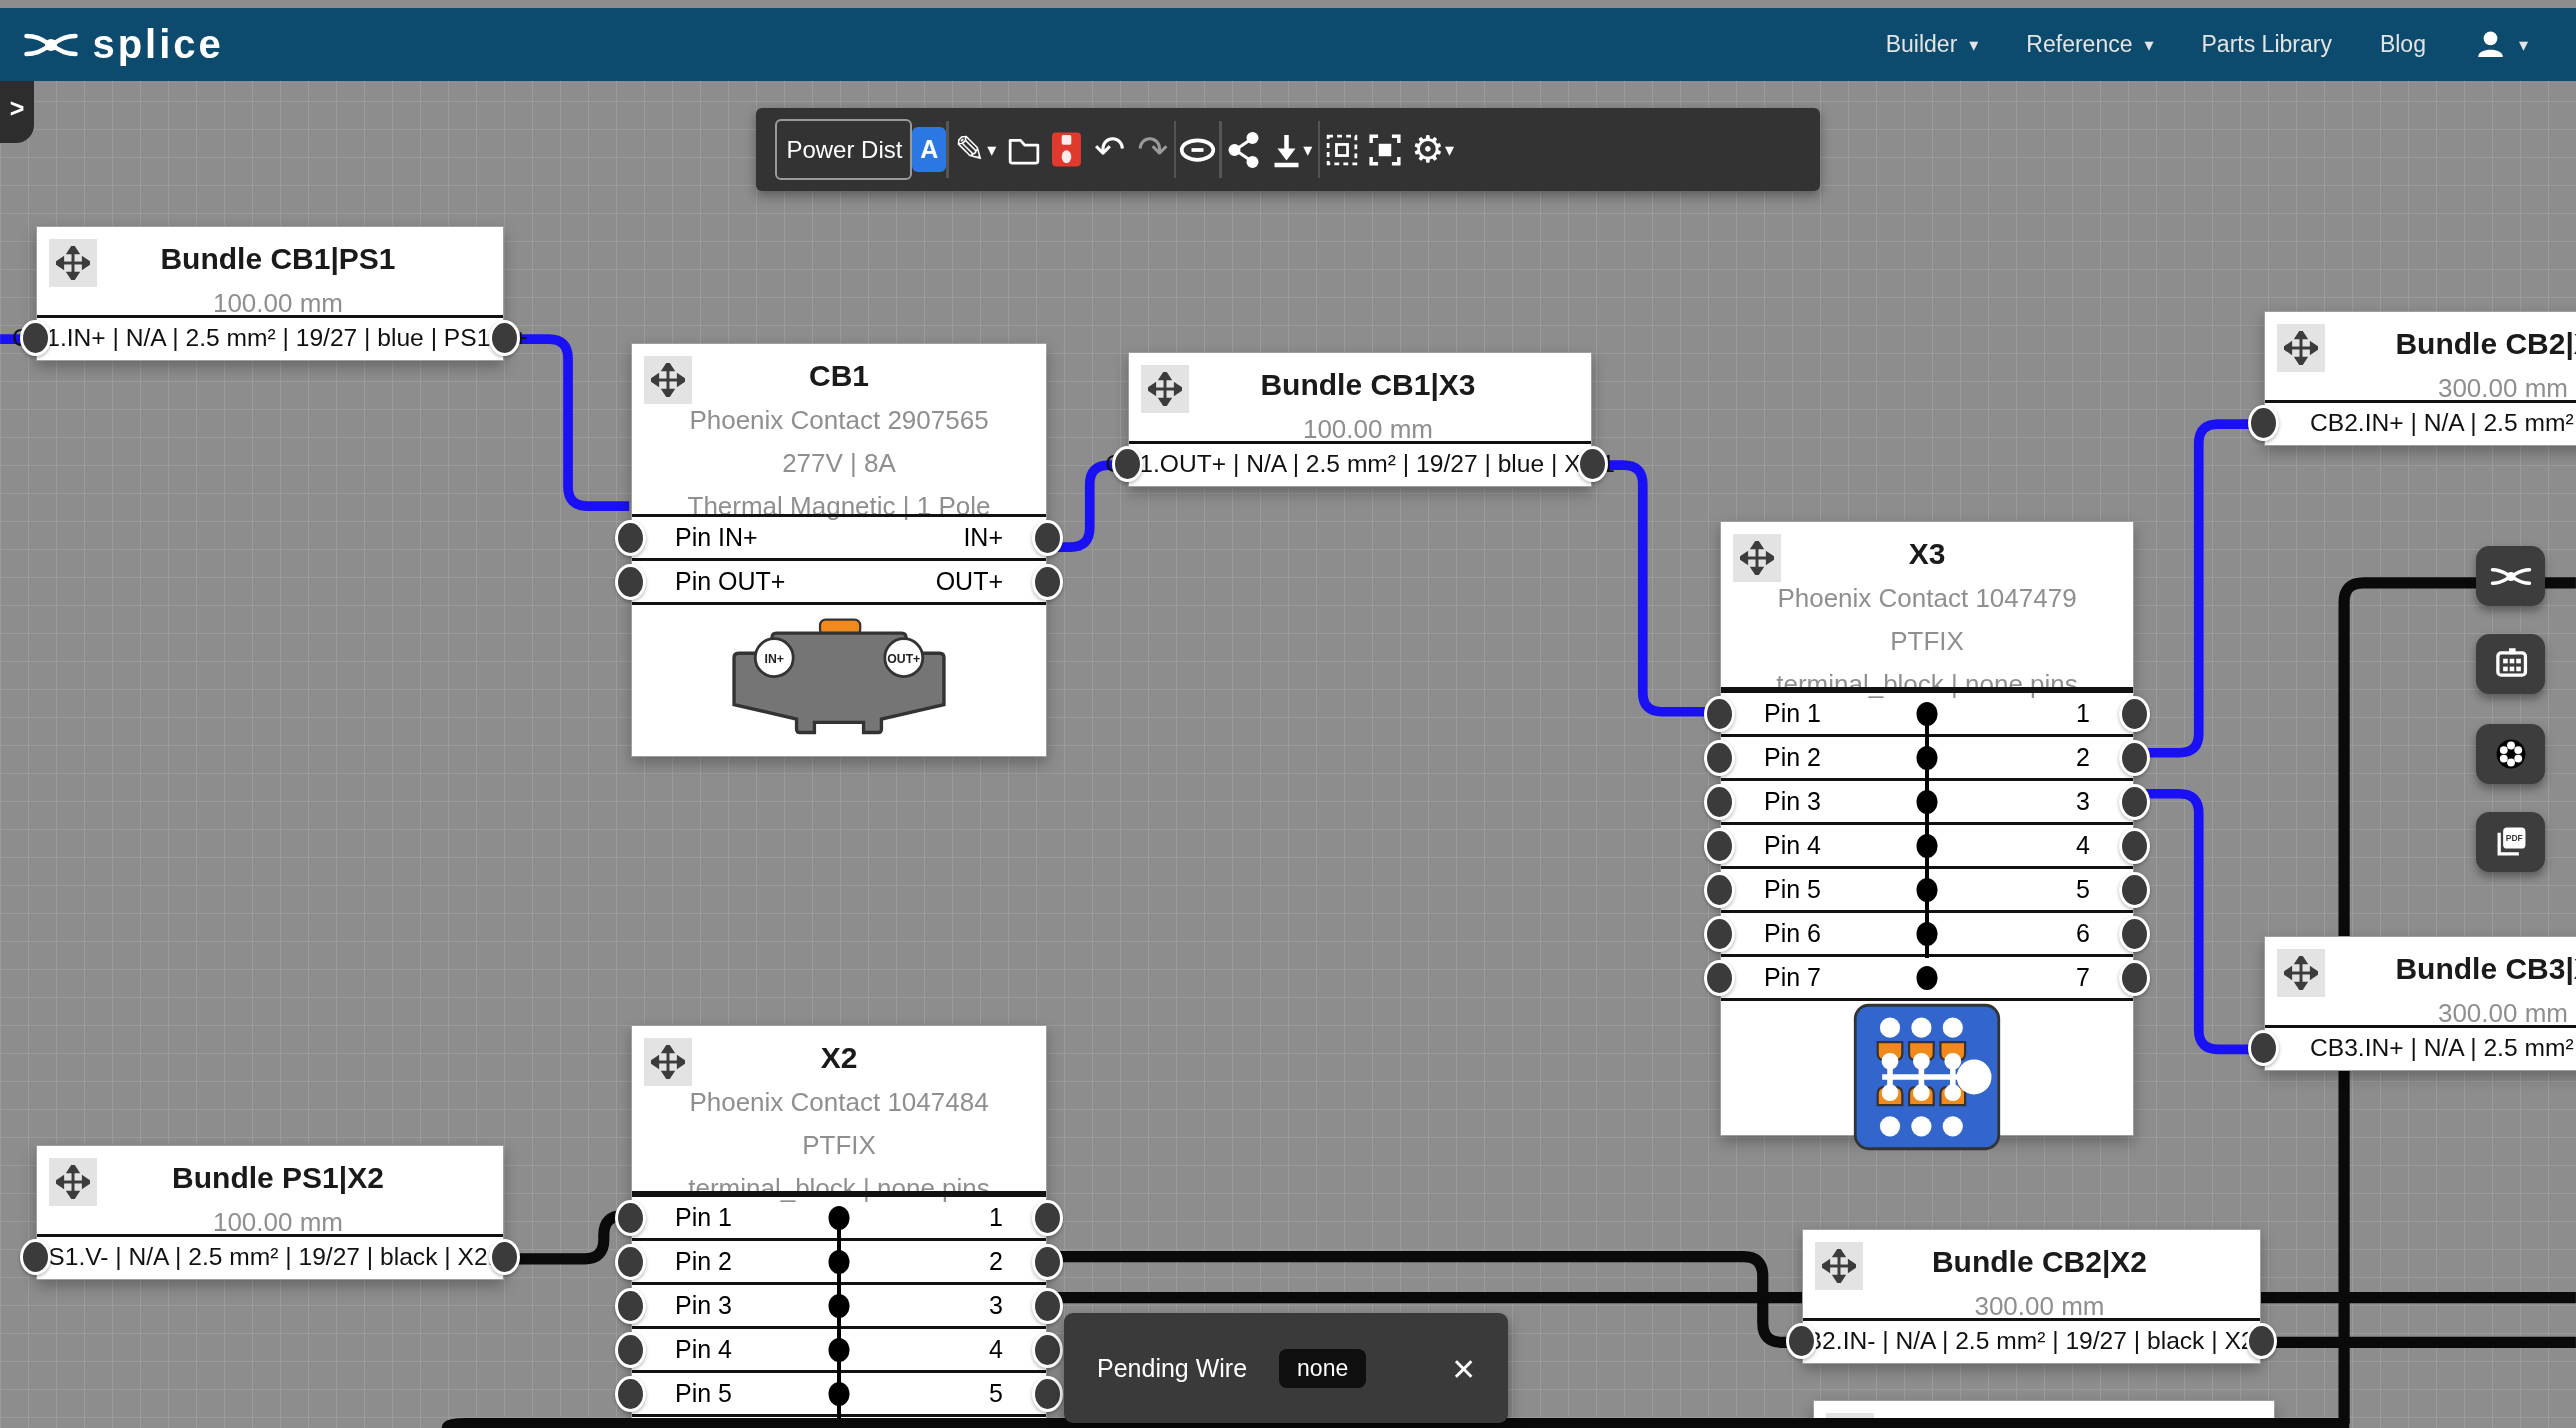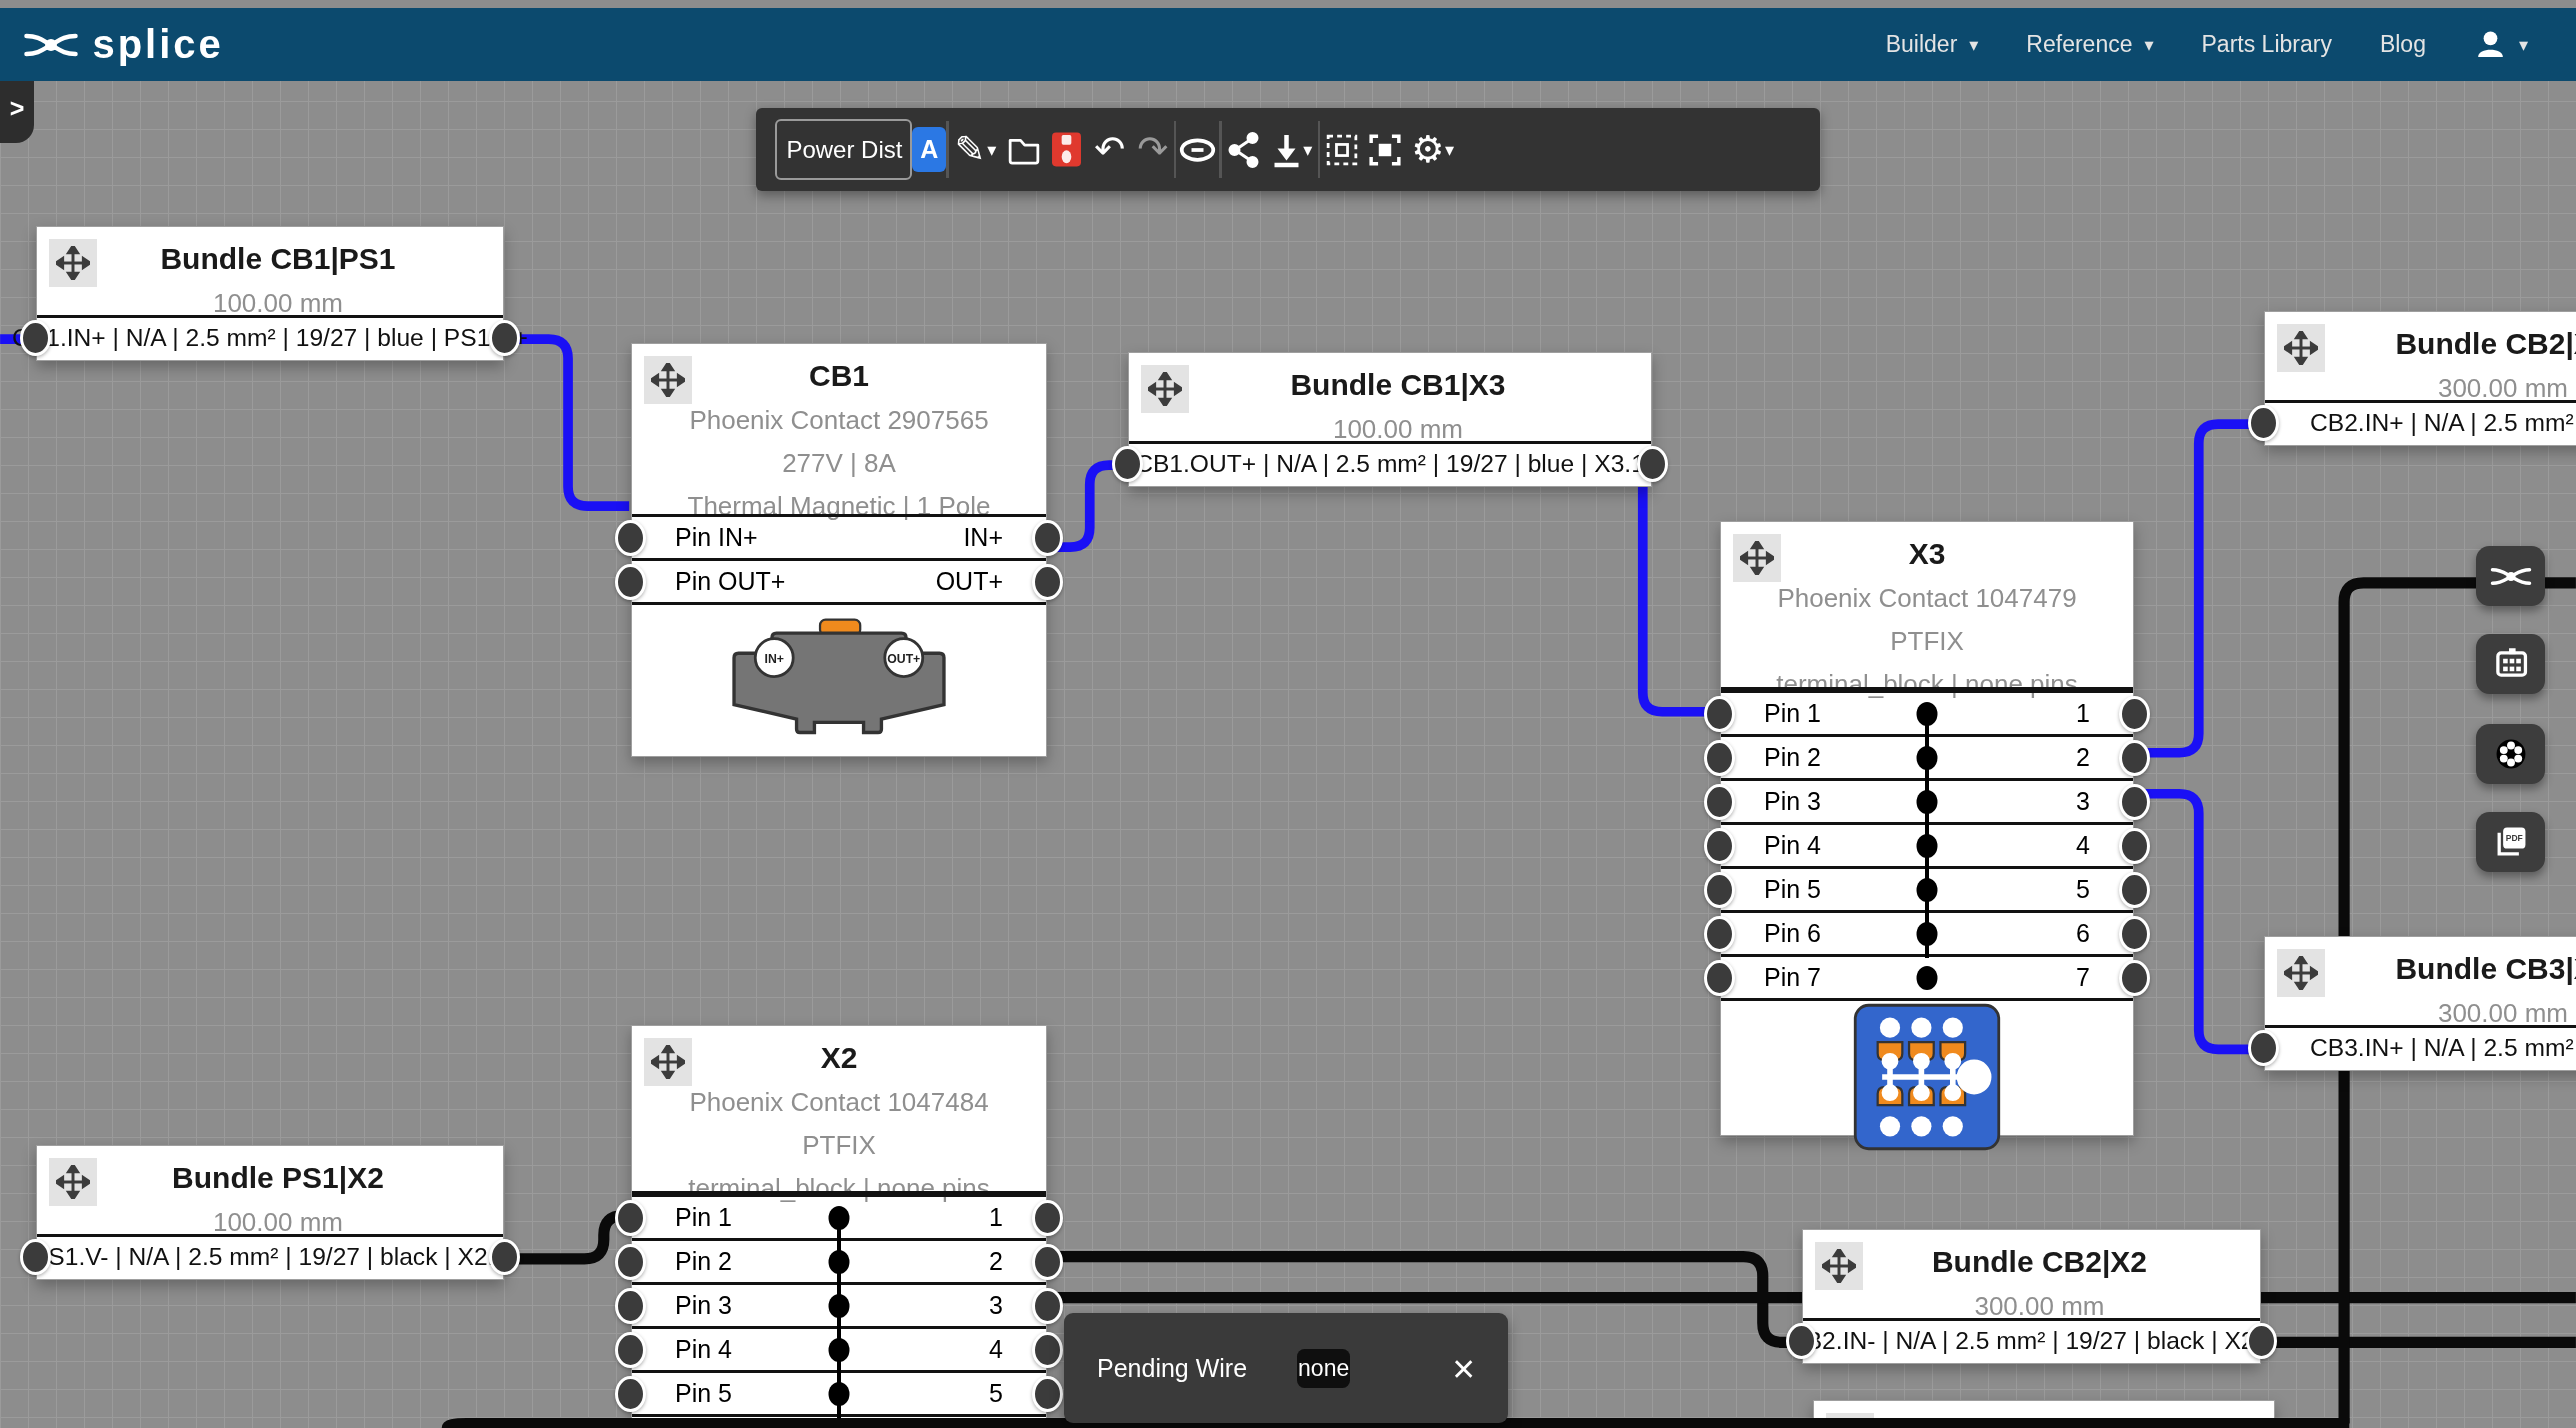--- a/index.html
+++ b/index.html
@@ -70,22 +70,22 @@
     justify-content:center;cursor:pointer;}
   
   .side-btn{position:absolute;left:2476px;width:69px;height:60px;border-radius:13.4px;background:#3d3d3d;
     z-index:4;display:flex;align-items:center;justify-content:center;
     box-shadow:0 4.5px 9px rgba(0,0,0,.35);}
   
   .toast{position:absolute;left:1064px;top:1313px;width:444px;height:110px;background:#3a3a3a;
     border-radius:9px;z-index:4;display:flex;align-items:center;padding:0 33px;box-sizing:border-box;
     box-shadow:0 6px 13.4px rgba(0,0,0,.4);}
   .toast-label{color:#fff;font-size:25px;}
-  .toast-badge{background:#0f0f0f;color:#fff;font-size:23px;border-radius:7.5px;padding:6px 1px;
-    margin-left:50px;}
+  .toast-badge{background:#0f0f0f;color:#fff;font-size:23px;border-radius:7.5px;padding:6px 18px;
+    margin-left:32px;}
   .toast-close{margin-left:auto;color:#fff;font-size:39px;line-height:1;cursor:pointer;}
 </style>
 </head>
 <body>
 
 <div class="screen">
 
   <div class="canvas"></div>
 
   <svg class="wires" width="2576" height="1428" viewBox="0 0 3456 1916">
@@ -169,21 +169,21 @@
         <rect x="93" y="6" width="36" height="14" rx="5" stroke="#333" stroke-width="2" fill="#f08a1d"></rect>
         <path d="M20 36 L50 36 L50 22 Q50 18 54 18 L166 18 Q170 18 170 22 L170 36 L200 36 Q204 36 204 40 L204 82 L148 95 L148 104 Q148 107 145 107 L132 107 L132 98 L88 98 L88 107 L75 107 Q72 107 72 104 L72 95 L16 82 L16 40 Q16 36 20 36 Z" fill="#757575" stroke="#333" stroke-width="3"></path>
         <circle cx="52" cy="40" r="17" fill="#fff" stroke="#333" stroke-width="2.5"></circle>
         <circle cx="168" cy="40" r="17" fill="#fff" stroke="#333" stroke-width="2.5"></circle>
         <text x="52" y="45" text-anchor="middle" font-size="11" font-weight="bold" fill="#222">IN+</text>
         <text x="168" y="45" text-anchor="middle" font-size="11" font-weight="bold" fill="#222">OUT+</text>
       </svg>
     </div>
   </div>
 
-  <div class="node" style="left:1128px;top:352px;width:524px;height:135px;">
+  <div class="node" style="left:1128px;top:352px;width:464px;height:135px;">
     <div class="handle">
       <svg width="34" height="34" viewBox="0 0 46 46">
           <g stroke="#3c3c3c" stroke-width="4" fill="#3c3c3c">
             <line x1="8" y1="23" x2="38" y2="23"></line>
             <line x1="23" y1="8" x2="23" y2="38"></line>
             <polygon points="23,0 17,9 29,9"></polygon>
             <polygon points="23,46 17,37 29,37"></polygon>
             <polygon points="0,23 9,17 9,29"></polygon>
             <polygon points="46,23 37,17 37,29"></polygon>
           </g>

